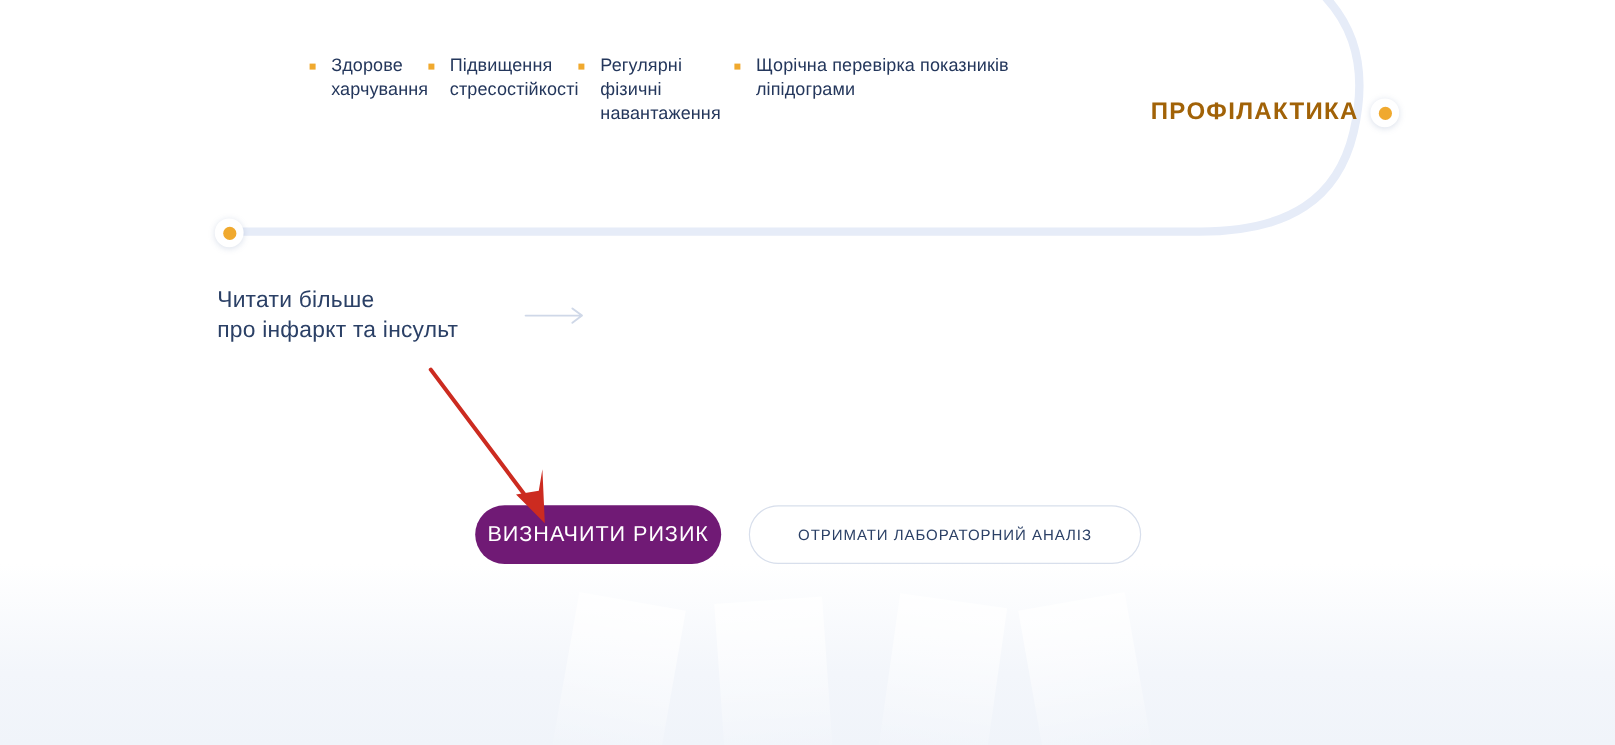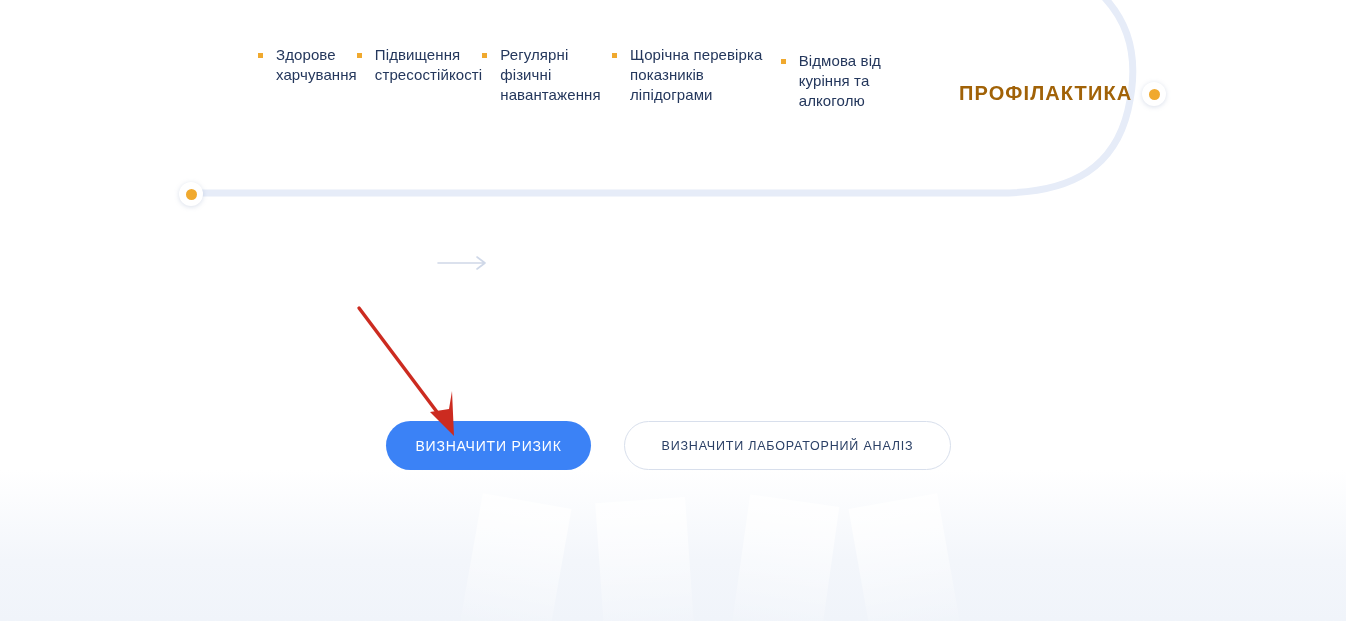--- a/index.html
+++ b/index.html
@@ -133,29 +133,29 @@
     position: absolute;
     left: 436px;
     top: 252px;
     width: 54px;
     height: 22px;
   }
 
   
   .btn-primary {
     position: absolute;
-    left: 386px;
+    left: 396px;
     top: 421px;
     width: 205px;
     height: 49px;
     border: none;
     border-radius: 25px;
-    background: #3b82f6;
+    background: #701a75;
     color: #ffffff;
-    font-size: 14px;
+    font-size: 18px;
     font-family: "Liberation Sans", sans-serif;
     letter-spacing: 0.8px;
     cursor: pointer;
     padding: 0;
   }
   .btn-secondary {
     position: absolute;
     left: 624px;
     top: 421px;
     width: 327px;
@@ -230,34 +230,34 @@
       <span class="bullet-mark"></span>
       <span class="bullet-text">Регулярні фізичні навантаження</span>
     </div>
   </div>
 
   <div class="bullets col-b">
     <div class="bullet-row">
       <span class="bullet-mark"></span>
       <span class="bullet-text">Щорічна перевірка показників ліпідограми</span>
     </div>
-    <div class="bullet-row" style="margin-top:6px;">
-      <span class="bullet-mark"></span>
-      <span class="bullet-text">Відмова від куріння та алкоголю</span>
-    </div>
   </div>
 
   <div class="section-label">ПРОФІЛАКТИКА</div>
 
+  <div class="readmore">
+    <div>Читати більше</div>
+    <div>про інфаркт та інсульт</div>
+  </div>
   <svg class="readmore-arrow" viewBox="0 0 54 22">
     <path d="M 2 11 L 48 11 M 41 5 L 49 11 L 41 17" fill="none" stroke="#CFD8E8" stroke-width="1.6" stroke-linecap="round" stroke-linejoin="round"></path>
   </svg>
 
   <button class="btn-primary">ВИЗНАЧИТИ РИЗИК</button>
-  <button class="btn-secondary">ВИЗНАЧИТИ ЛАБОРАТОРНИЙ АНАЛІЗ</button>
+  <button class="btn-secondary">ОТРИМАТИ ЛАБОРАТОРНИЙ АНАЛІЗ</button>
 
 
   <svg class="annotation-layer" viewBox="0 0 1346 621">
     <line x1="359" y1="308" x2="449" y2="428" stroke="#CC2B20" stroke-width="3.4" stroke-linecap="round"></line>
     <path d="M 454 436 L 430 412 L 449 409 L 452 391 Z" fill="#CC2B20"></path>
   </svg>
 
 </div>
 
 </body></html>

